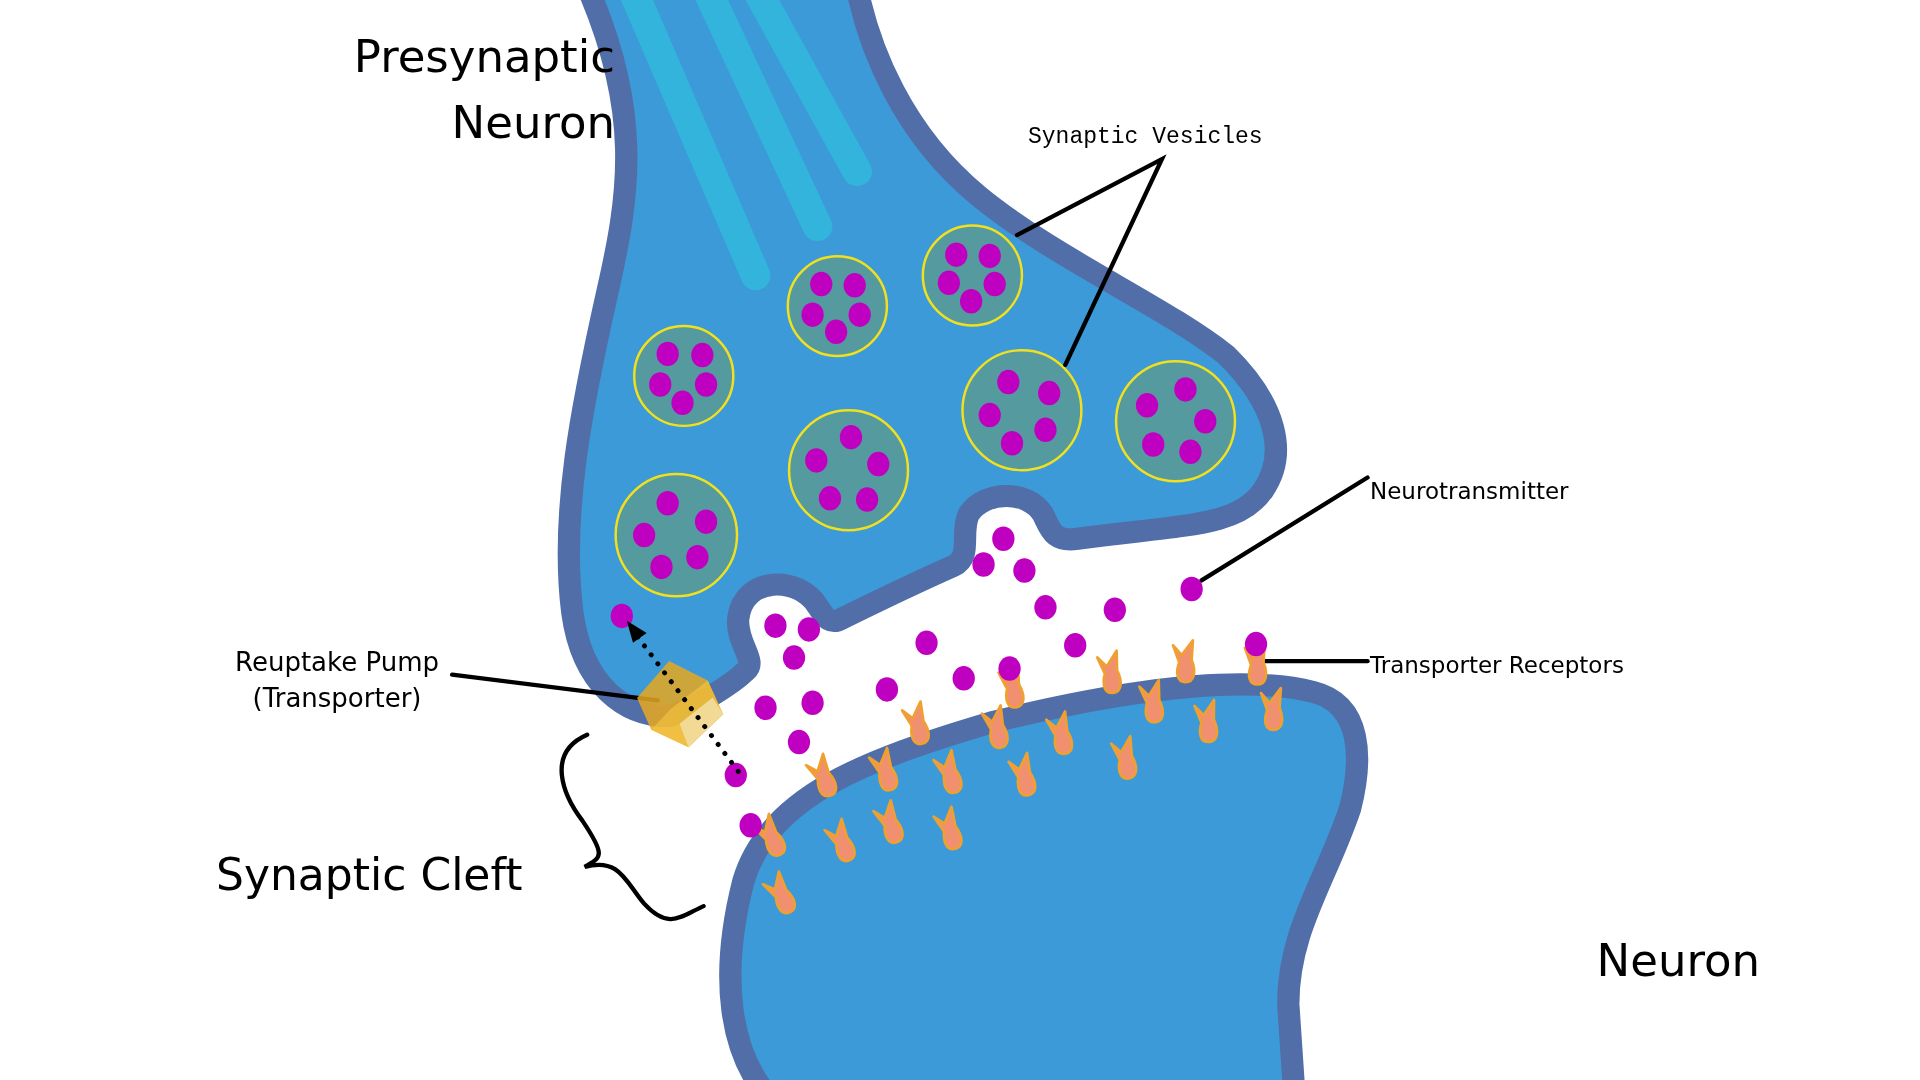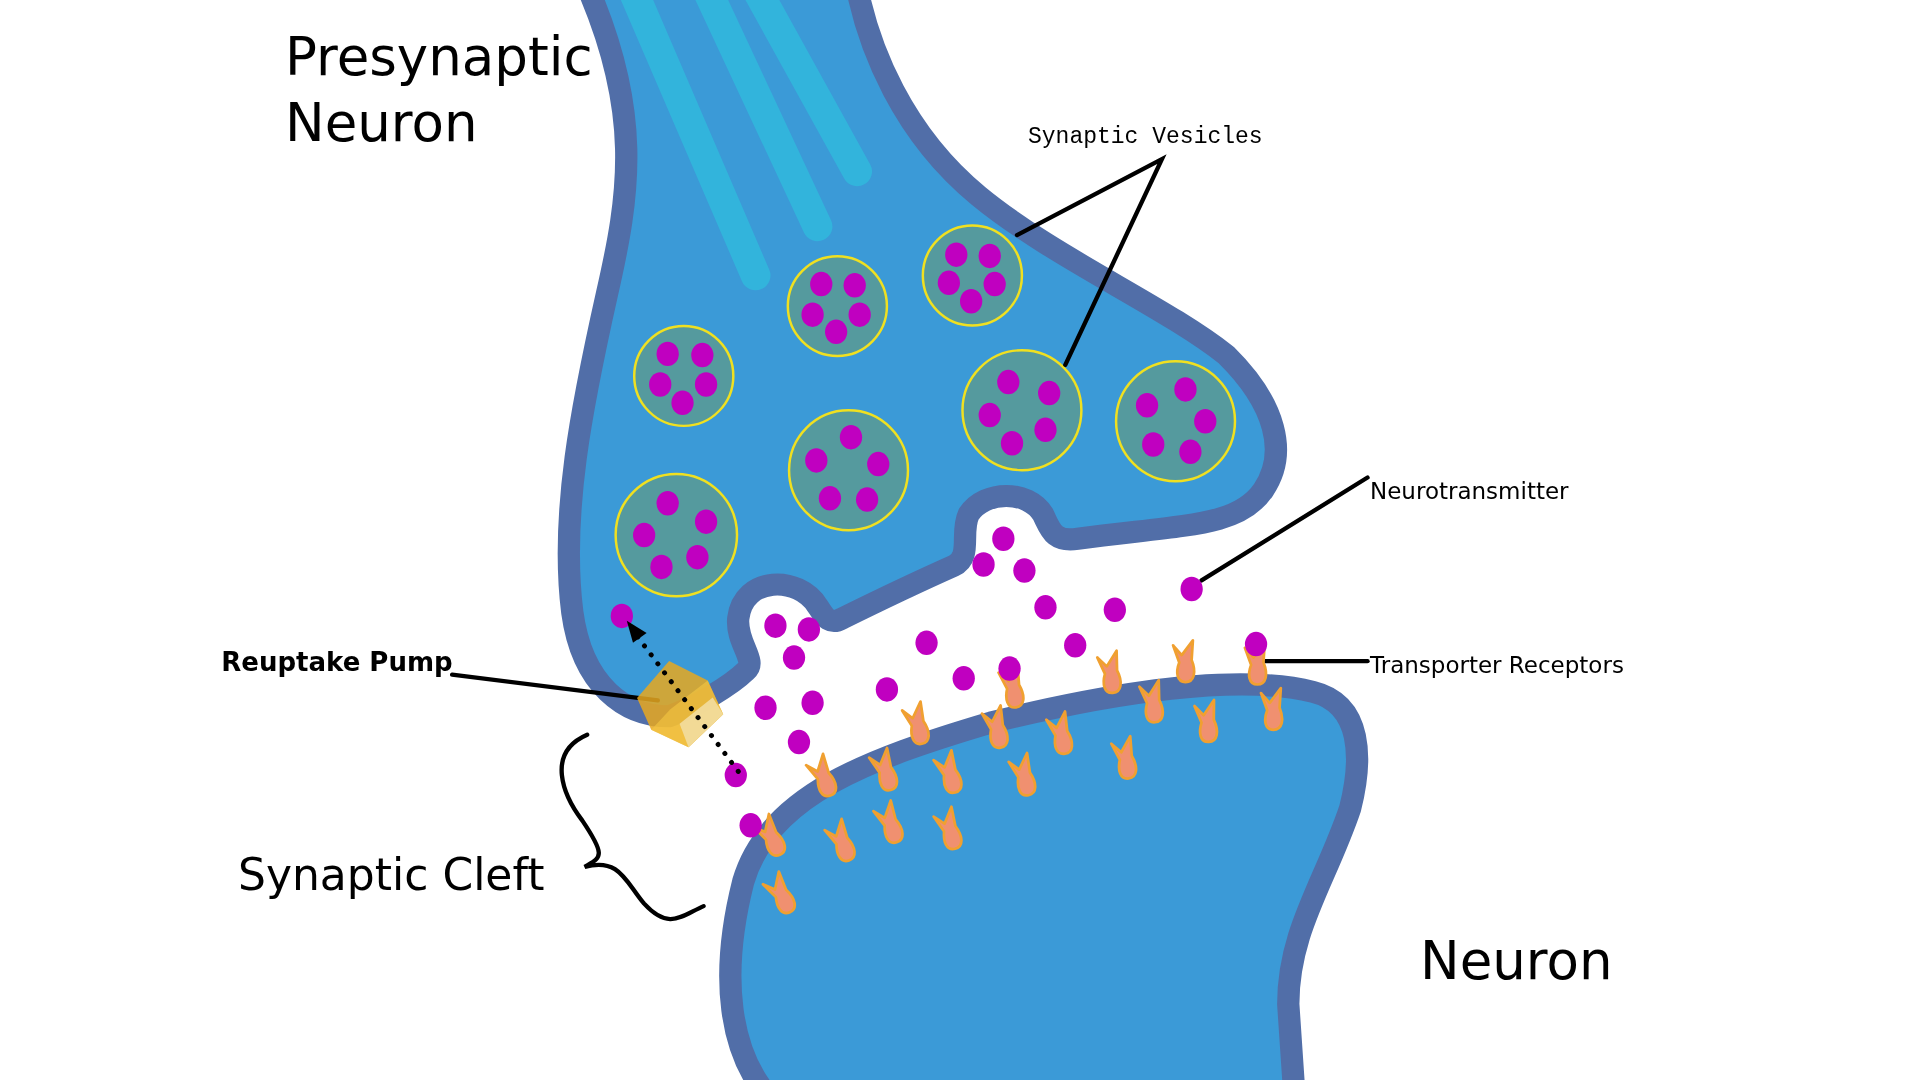--- a/index.html
+++ b/index.html
@@ -1,19 +1,19 @@
 <!DOCTYPE html>
 <html><head>
 <meta charset="utf-8">
 <style>
   html, body { margin:0; padding:0; background:#ffffff; }
   body { width:1920px; height:1080px; position:relative; overflow:hidden; font-family:"DejaVu Sans", sans-serif; }
   #diagram { position:absolute; left:0; top:0; width:1920px; height:1080px; }
   .lbl { position:absolute; color:#000; white-space:nowrap; font-family:"DejaVu Sans", sans-serif; }
-  .big { font-size:53px; line-height:66px; text-align:left; }
+  .big { font-size:45px; line-height:66px; text-align:right; }
   .small { font-size:23px; line-height:30px; }
   .mid { font-size:26px; line-height:36px; text-align:center; }
 </style>
 </head>
 <body>
 
 <svg id="diagram" viewBox="0 0 1550 882" preserveAspectRatio="none" xmlns="http://www.w3.org/2000/svg">
 
   <path id="post" d="M 600 720 C 620 650 700 620 800 590 C 900 565 1000 550 1060 565 C 1100 575 1100 620 1090 660 C 1070 720 1040 760 1040 820 L 1045 895 L 620 895 C 590 860 580 800 600 720 Z" stroke-width="18" stroke-linejoin="round" fill="#3B9AD7" stroke="#516EA8"></path>
 
@@ -154,16 +154,17 @@
 <div class="lbl big" style="left:285px; top:24px; width:330px;">
   <div>Presynaptic</div>
   <div>Neuron</div>
 </div>
 <div class="lbl big" style="left:1420px; top:928px; width:340px;">
   <div>Neuron</div>
 </div>
 <div class="lbl small" style="left:1028px; top:122px;font-family:Liberation Mono, monospace;">Synaptic Vesicles</div>
 <div class="lbl small" style="left:1370px; top:476px;">Neurotransmitter</div>
 <div class="lbl small" style="left:1370px; top:650px;">Transporter Receptors</div>
-<div class="lbl mid" style="left:212px; top:644px; width:250px;font-weight:bold;">
+<div class="lbl mid" style="left:212px; top:644px; width:250px;">
   <div>Reuptake Pump</div>
+  <div>(Transporter)</div>
 </div>
-<div class="lbl" style="left:238px; top:845px; font-size:44px; line-height:60px;">Synaptic Cleft</div>
+<div class="lbl" style="left:216px; top:845px; font-size:44px; line-height:60px;">Synaptic Cleft</div>
 
 </body></html>

